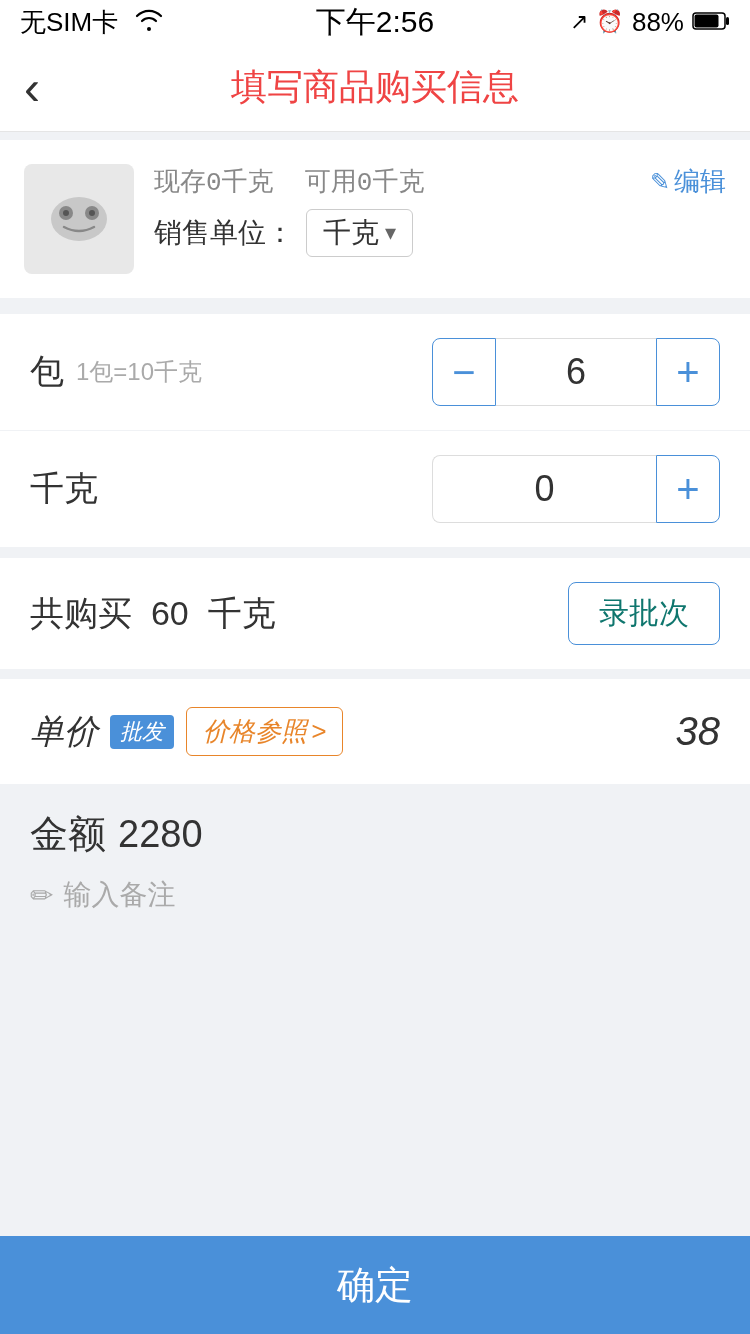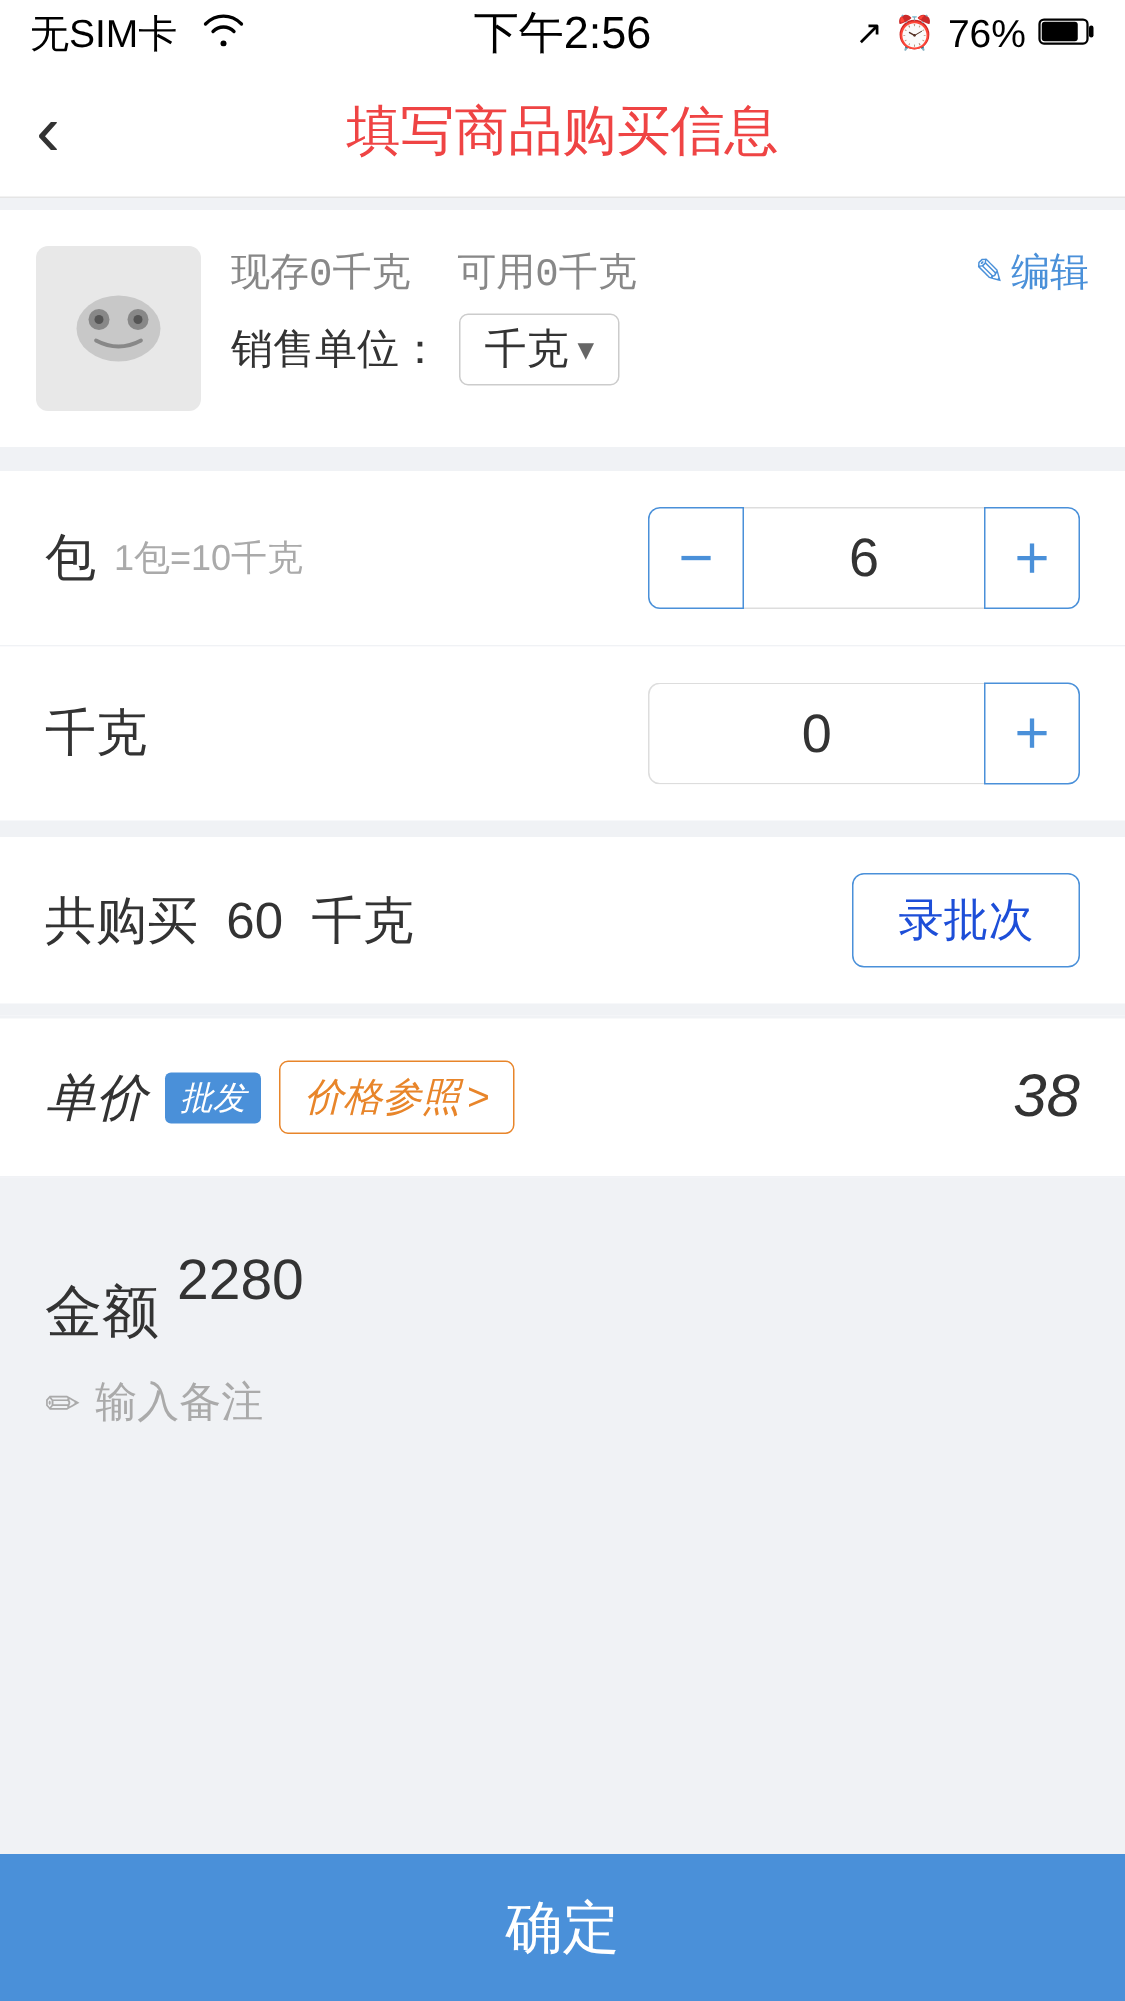--- a/index.html
+++ b/index.html
@@ -188,21 +188,21 @@
       border-top: 8px solid #f0f2f5;
       border-bottom: 8px solid #f0f2f5;
       margin-top: 2px;
     }
     .total-label {
       font-size: 34px;
       color: #333;
     }
     .record-batch-btn {
       border: 1.5px solid #4a90d9;
-      color: #1d4ed8;
+      color: #0f766e;
       padding: 10px 30px;
       border-radius: 8px;
       font-size: 30px;
       background: #fff;
       cursor: pointer;
       text-align: right;
     }
 
     
     .price-section {
@@ -256,21 +256,20 @@
     .amount-row {
       display: flex;
       align-items: center;
       gap: 12px;
       padding-bottom: 16px;
     }
     .amount-label {
       font-size: 38px;
       color: #333;
       font-weight: 500;
-      margin-top: 40px;
     }
     .amount-value {
       font-size: 38px;
       color: #333;
       font-weight: 500;
     }
     .remark-row {
       display: flex;
       align-items: center;
       gap: 10px;
@@ -320,21 +319,21 @@
         <path d="M15 18a2 2 0 1 1 0 4 2 2 0 0 1 0-4z" fill="#000"></path>
         <path d="M8 12c1.8-1.8 4.3-3 7-3s5.2 1.2 7 3" stroke="#000" stroke-width="2.2" fill="none" stroke-linecap="round"></path>
         <path d="M3 7c3.3-3.3 7.7-5.2 12-5.2s8.7 1.9 12 5.2" stroke="#000" stroke-width="2.2" fill="none" stroke-linecap="round"></path>
       </svg>
     </span>
   </div>
   <span class="status-center">下午2:56</span>
   <div class="status-right">
     <span style="font-size:22px;">↗</span>
     <span style="font-size:22px;">⏰</span>
-    <span>76%</span>
+    <span>88%</span>
     <span>
       <svg width="38" height="20" viewBox="0 0 38 20" fill="none">
         <rect x="1" y="2" width="32" height="16" rx="3" stroke="#000" stroke-width="1.5"></rect>
         <rect x="34" y="6" width="3" height="8" rx="1.5" fill="#000"></rect>
         <rect x="2.5" y="3.5" width="24" height="13" rx="2" fill="#000"></rect>
       </svg>
     </span>
   </div>
 </div>
 

